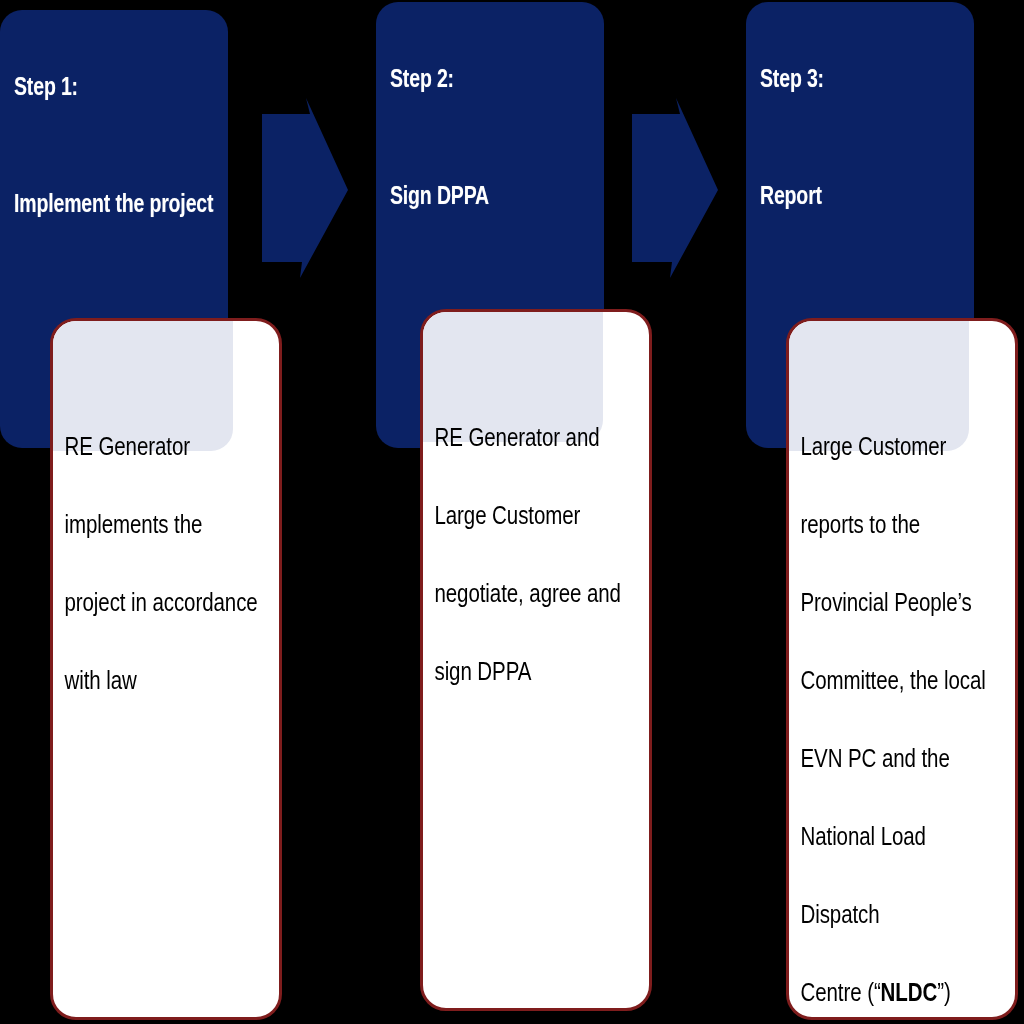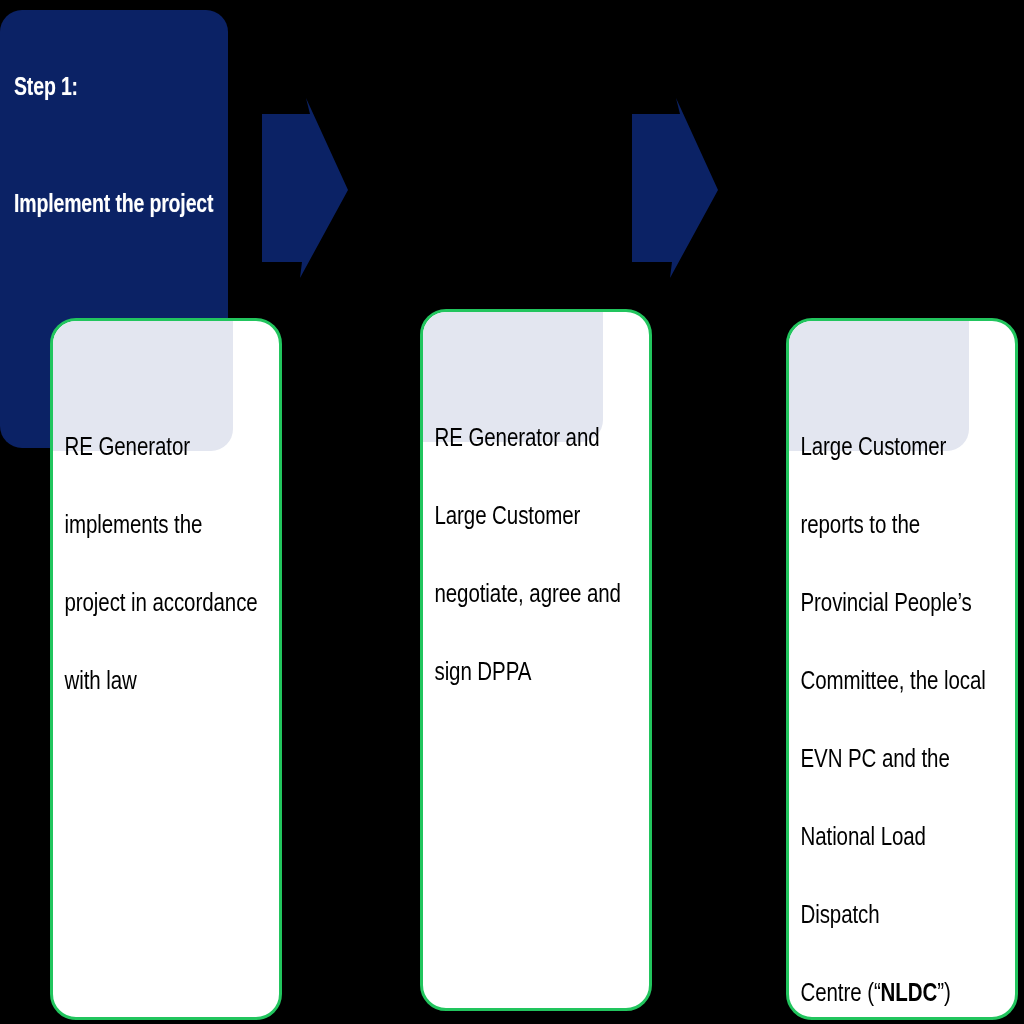--- a/index.html
+++ b/index.html
@@ -58,21 +58,21 @@
     position: absolute;
     z-index: 1;
   }
   #arrow-1 { left: 262px; top: 98px; width: 86px; height: 180px; }
   #arrow-2 { left: 632px; top: 98px; width: 86px; height: 180px; }
 
   
   .detail-card {
     position: absolute;
     background: #FFFFFF;
-    border: 3px solid #22c55e;
+    border: 3px solid #7f1d1d;
     border-radius: 26px;
     box-sizing: border-box;
     overflow: hidden;
     z-index: 2;
   }
   #detail-card-1 { left: 50px;  top: 318px; width: 232px; height: 702px; }
   #detail-card-2 { left: 420px; top: 309px; width: 232px; height: 702px; }
   #detail-card-3 { left: 786px; top: 318px; width: 232px; height: 702px; }
 
   
@@ -114,27 +114,35 @@
     <span class="step-num">Step 1:</span>
     <span class="step-title">Implement the project</span>
   </div>
 
   <div class="arrow" id="arrow-1">
     <svg width="86" height="180" viewBox="0 0 86 180" xmlns="http://www.w3.org/2000/svg">
       <polygon points="0,16 48,16 44,0 86,92 38,180 40,164 0,164" fill="#0B2265"></polygon>
     </svg>
   </div>
 
+  <div class="step-box" id="step-box-2">
+    <span class="step-num">Step 2:</span>
+    <span class="step-title">Sign DPPA</span>
+  </div>
 
   <div class="arrow" id="arrow-2">
     <svg width="86" height="180" viewBox="0 0 86 180" xmlns="http://www.w3.org/2000/svg">
       <polygon points="0,16 48,16 44,0 86,92 38,180 40,164 0,164" fill="#0B2265"></polygon>
     </svg>
   </div>
 
+  <div class="step-box" id="step-box-3">
+    <span class="step-num">Step 3:</span>
+    <span class="step-title">Report</span>
+  </div>
 
   <div class="detail-card" id="detail-card-1">
     <div class="highlight-band"></div>
     <div class="card-text">
       <span class="first-line-offset"></span>
       <span>RE Generator</span><br>
       <span>implements the</span><br>
       <span>project in accordance</span><br>
       <span>with law</span>
     </div>

